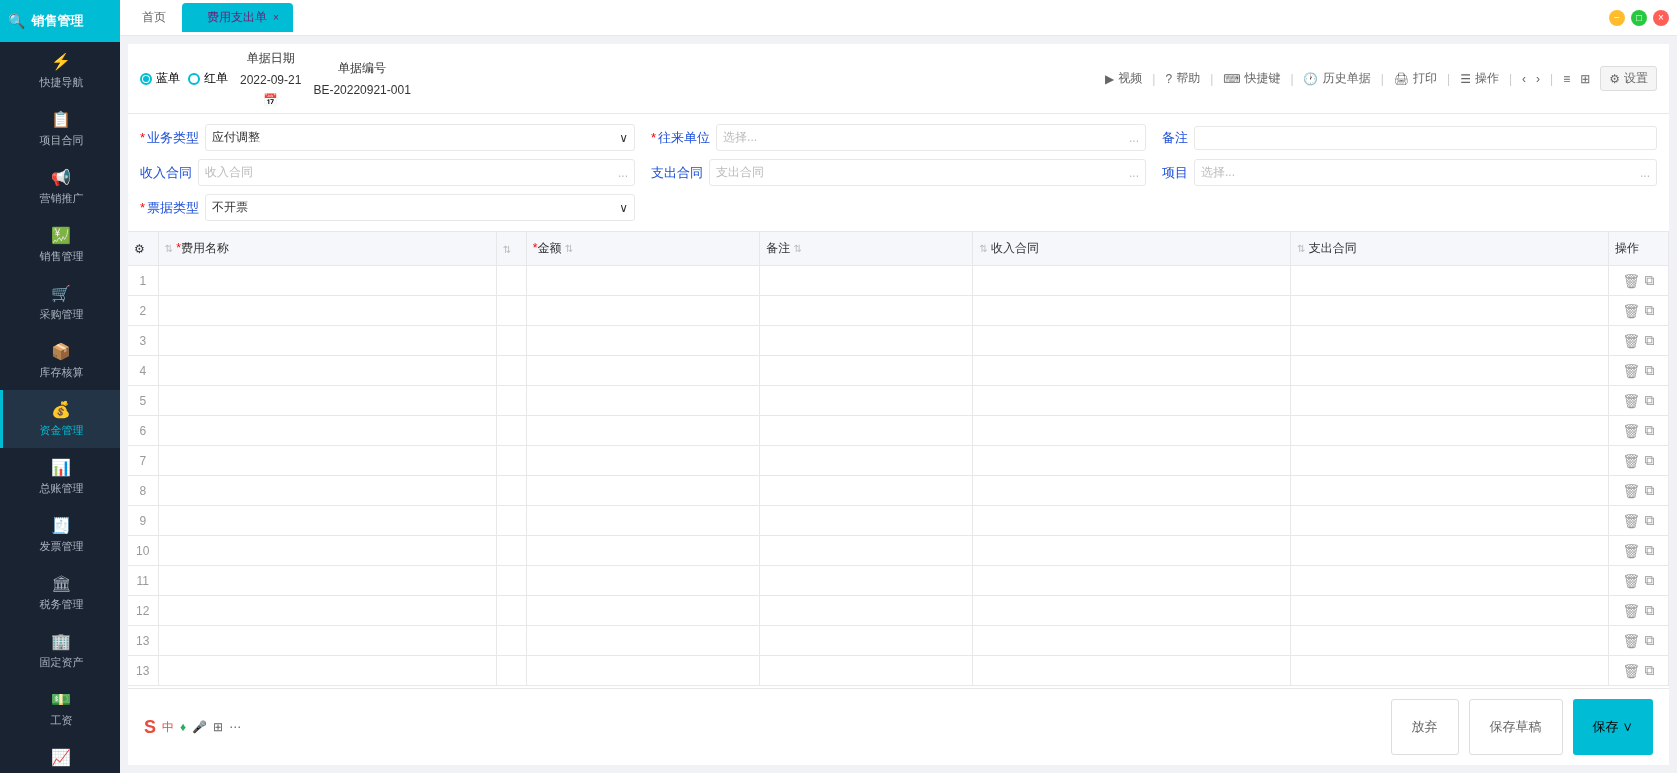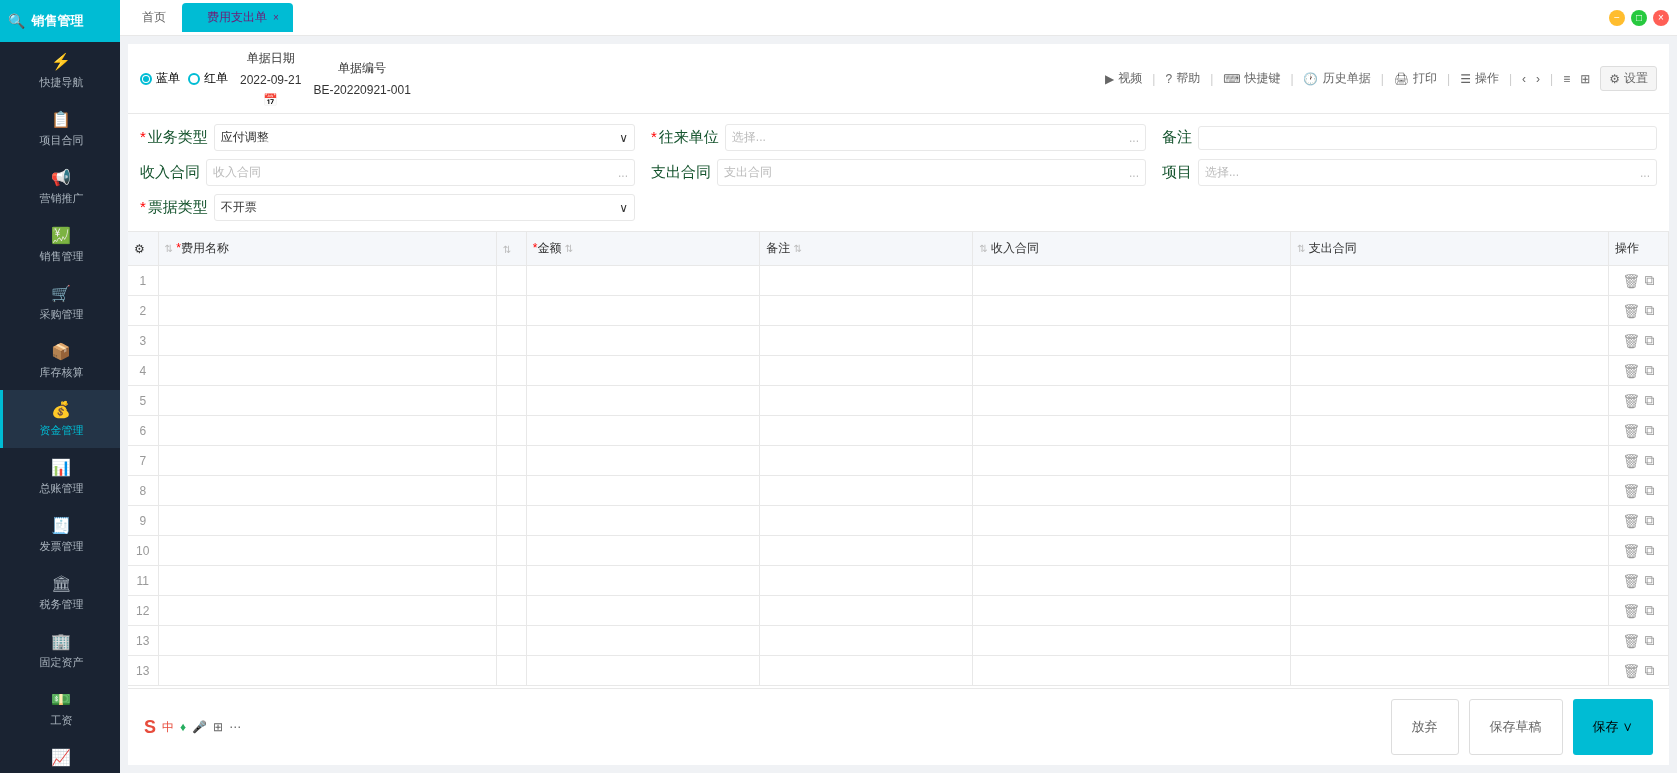--- a/index.html
+++ b/index.html
@@ -43,21 +43,21 @@
     .toolbar-field { display: flex; align-items: center; gap: 6px; font-size: 12px; color: #333; flex-direction: column; }
     .toolbar-value { color: #333; font-size: 12px; }
     .calendar-icon { color: #00bcd4; cursor: pointer; }
     .toolbar-right { margin-left: auto; display: flex; align-items: center; gap: 10px; color: #666; font-size: 12px; }
     .toolbar-right-item { display: flex; align-items: center; gap: 4px; cursor: pointer; color: #666; }
     .settings-btn { background: #f5f5f5; border: 1px solid #ddd; padding: 3px 8px; border-radius: 3px; cursor: pointer; display: flex; align-items: center; gap: 4px; color: #666; }
 
     
     .form-area { padding: 10px 12px; border-bottom: 1px solid #e8e8e8; display: grid; grid-template-columns: 1fr 1fr 1fr; gap: 8px 16px; }
     .form-row { display: flex; align-items: center; gap: 6px; }
-    .form-label { color: #14532d; font-size: 15px; white-space: nowrap; }
+    .form-label { color: #1d4ed8; font-size: 13px; white-space: nowrap; }
     .form-label.required::before { content: '*'; color: red; margin-right: 2px; }
     .form-input { flex: 1; border: 1px solid #e8e8e8; border-radius: 3px; padding: 4px 6px; font-size: 12px; color: #333; background: #fff; min-width: 0; }
     .form-select { flex: 1; border: 1px solid #e8e8e8; border-radius: 3px; padding: 4px 6px; font-size: 12px; color: #333; background: #fff; display: flex; align-items: center; justify-content: space-between; cursor: pointer; min-width: 0; gap: 27px; }
     .form-dots { color: #bbb; cursor: pointer; }
     .form-placeholder { color: #bbb; }
 
     
     .table-container { flex: 1; overflow: auto; }
     table { width: 100%; border-collapse: collapse; font-size: 12px; }
     .table-header { background: #f5f7fa; }

